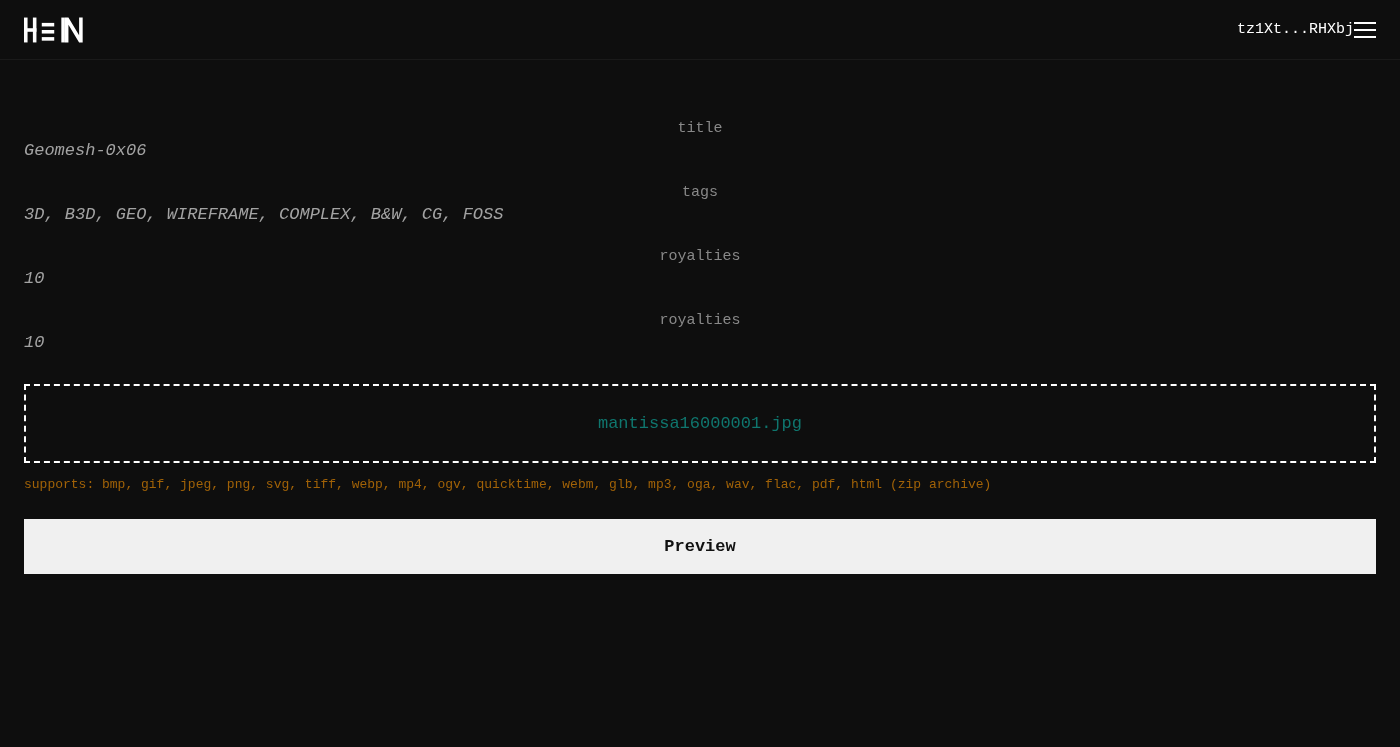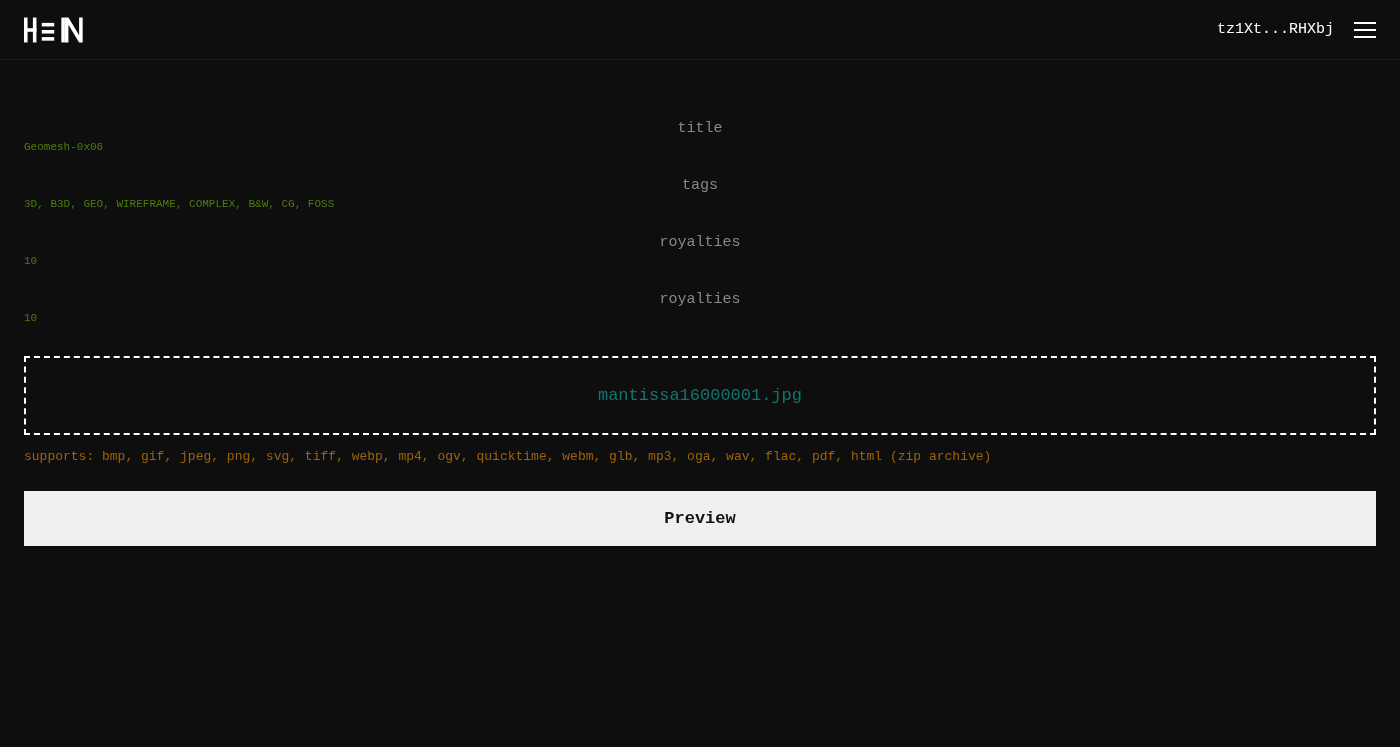--- a/index.html
+++ b/index.html
@@ -34,21 +34,20 @@
     }
 
     .logo-svg {
       width: 80px;
       height: 32px;
     }
 
     .header-right {
       display: flex;
       align-items: center;
-      gap: 20px;
     }
 
     .wallet-address {
       color: #ffffff;
       font-size: 15px;
       font-family: 'Courier New', Courier, monospace;
     }
 
     .hamburger-icon {
       display: flex;
@@ -75,23 +74,24 @@
 
     .field-label {
       color: #888888;
       font-size: 15px;
       font-family: 'Courier New', Courier, monospace;
       margin-bottom: 4px;
       text-align: center;
     }
 
     .field-value {
-      color: #4d7c0f;
-      font-size: 11px;
+      color: #a3a3a3;
+      font-size: 17px;
       font-family: 'Courier New', Courier, monospace;
+      font-style: italic;
     }
 
     
     .file-dropzone {
       border: 2px dashed #ffffff;
       padding: 28px;
       text-align: center;
       margin-top: 32px;
       margin-bottom: 12px;
       cursor: pointer;

